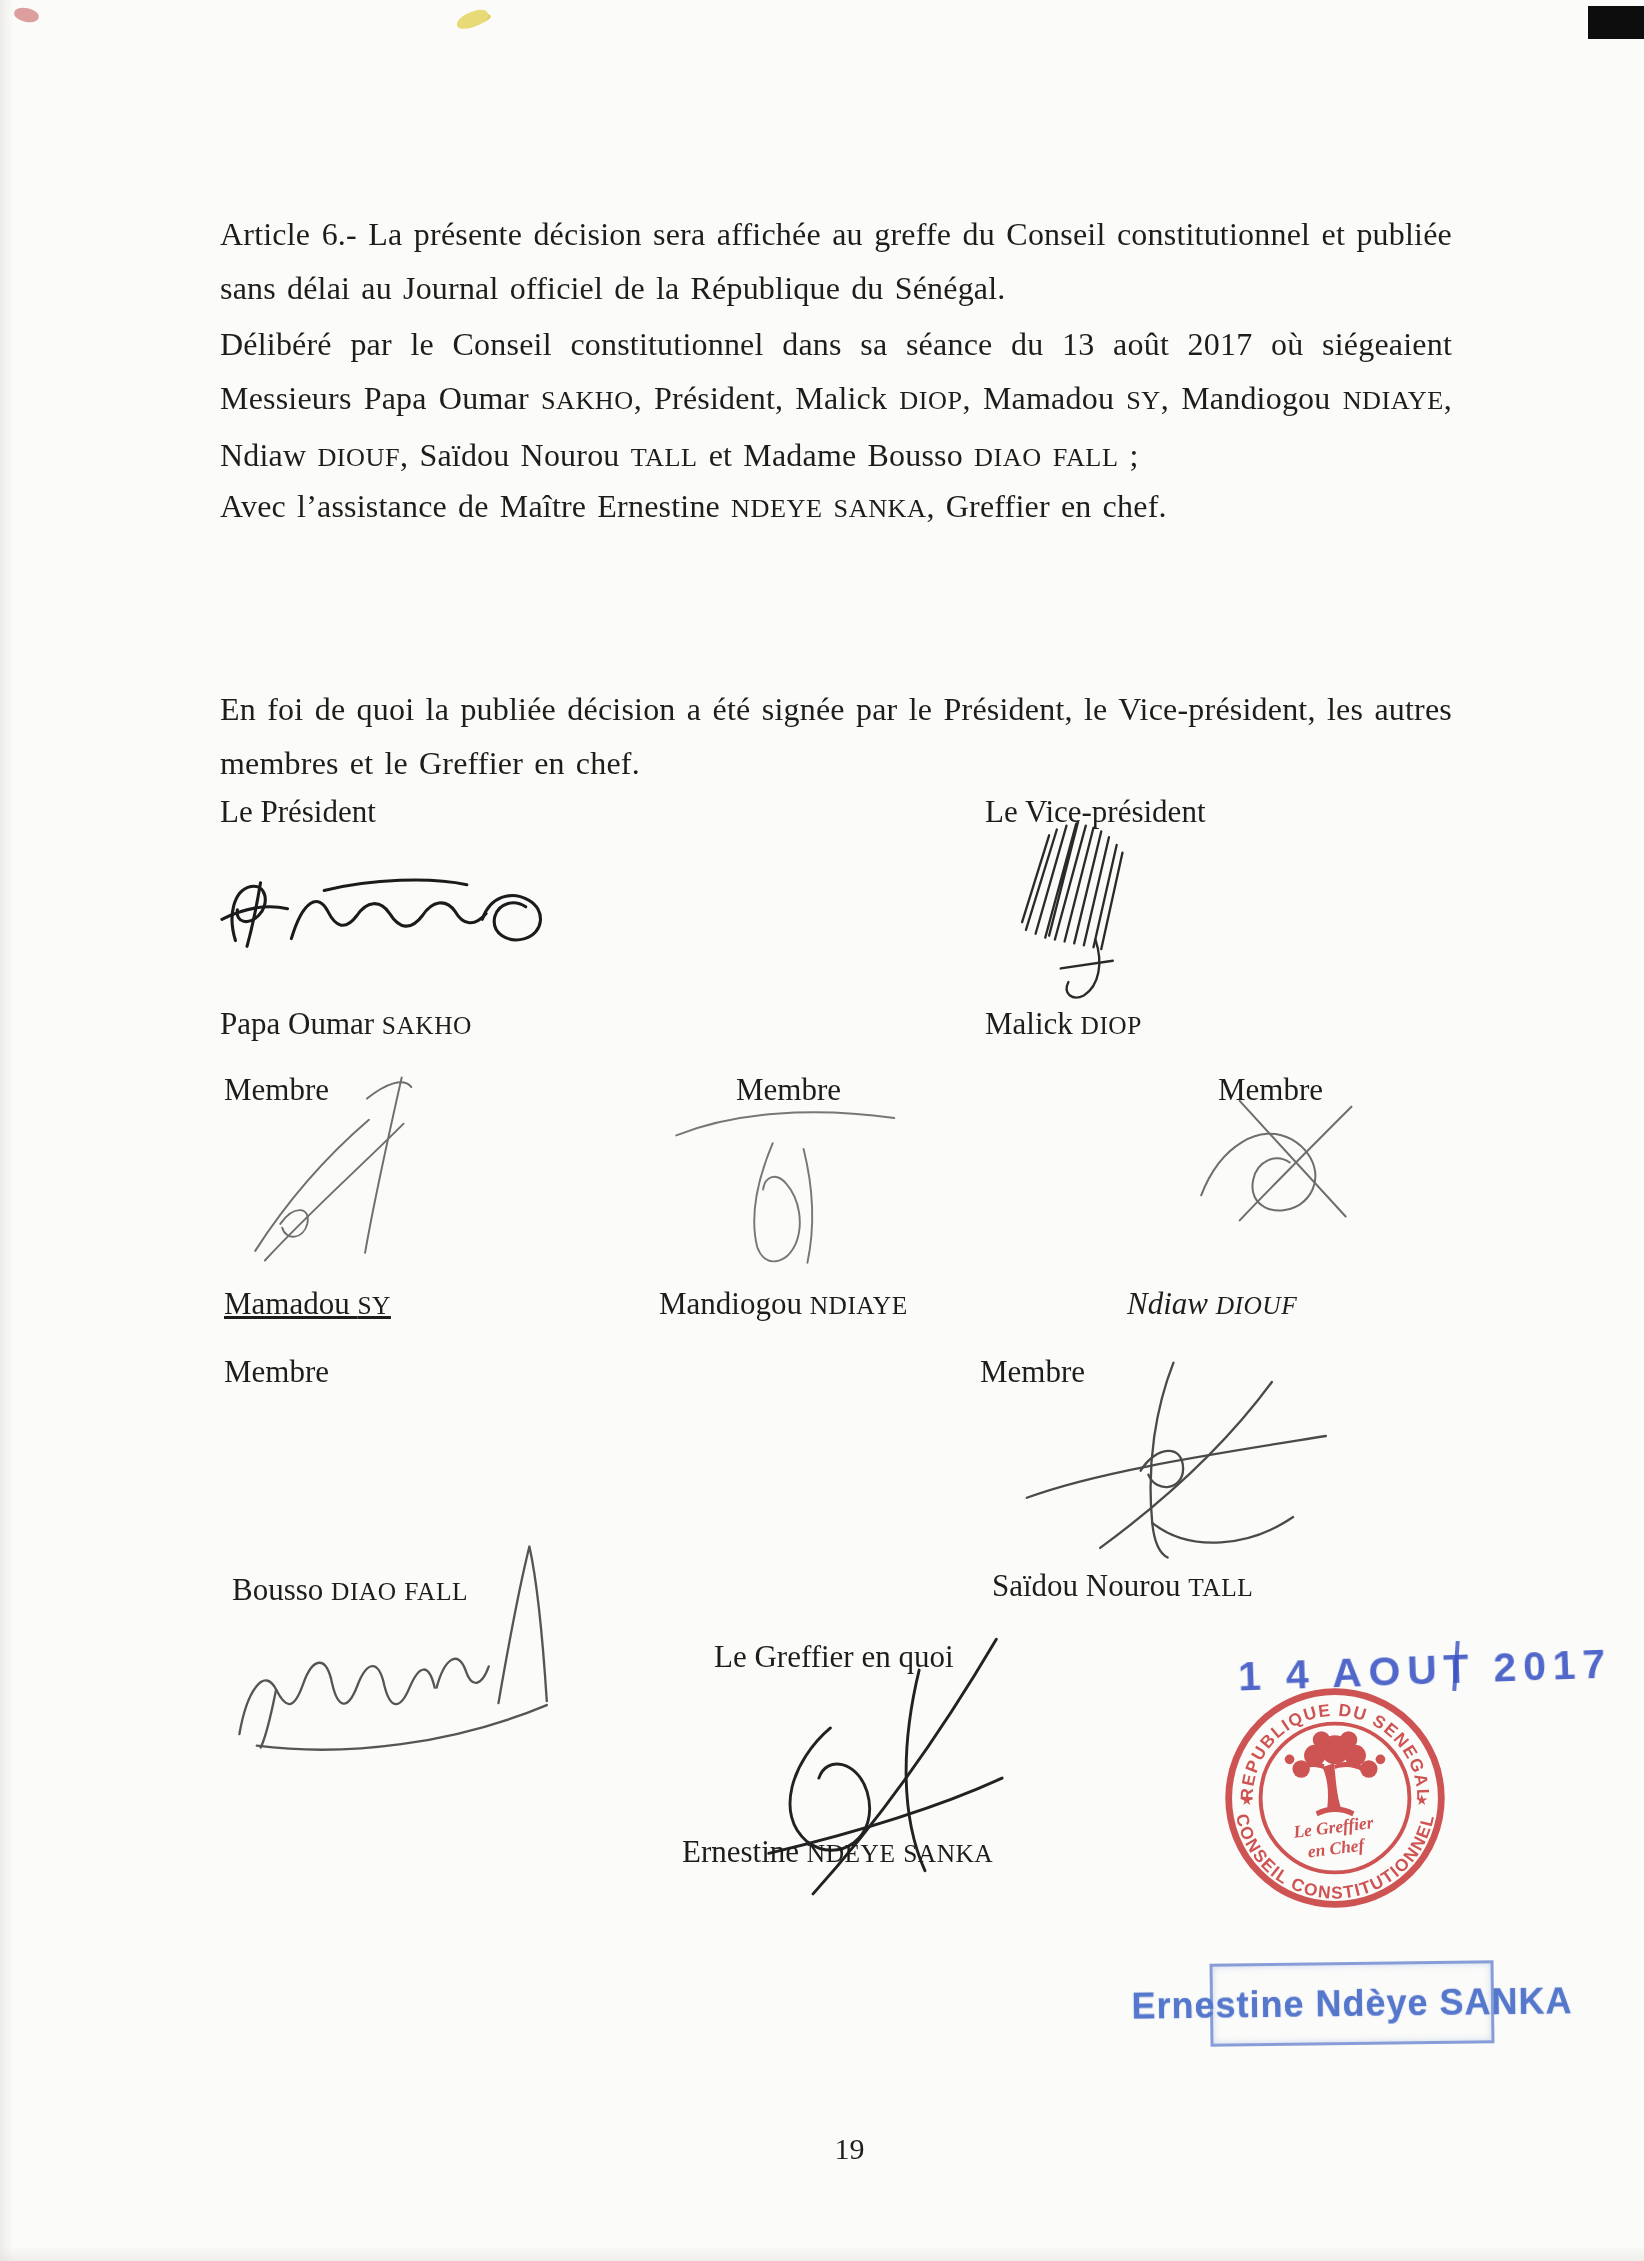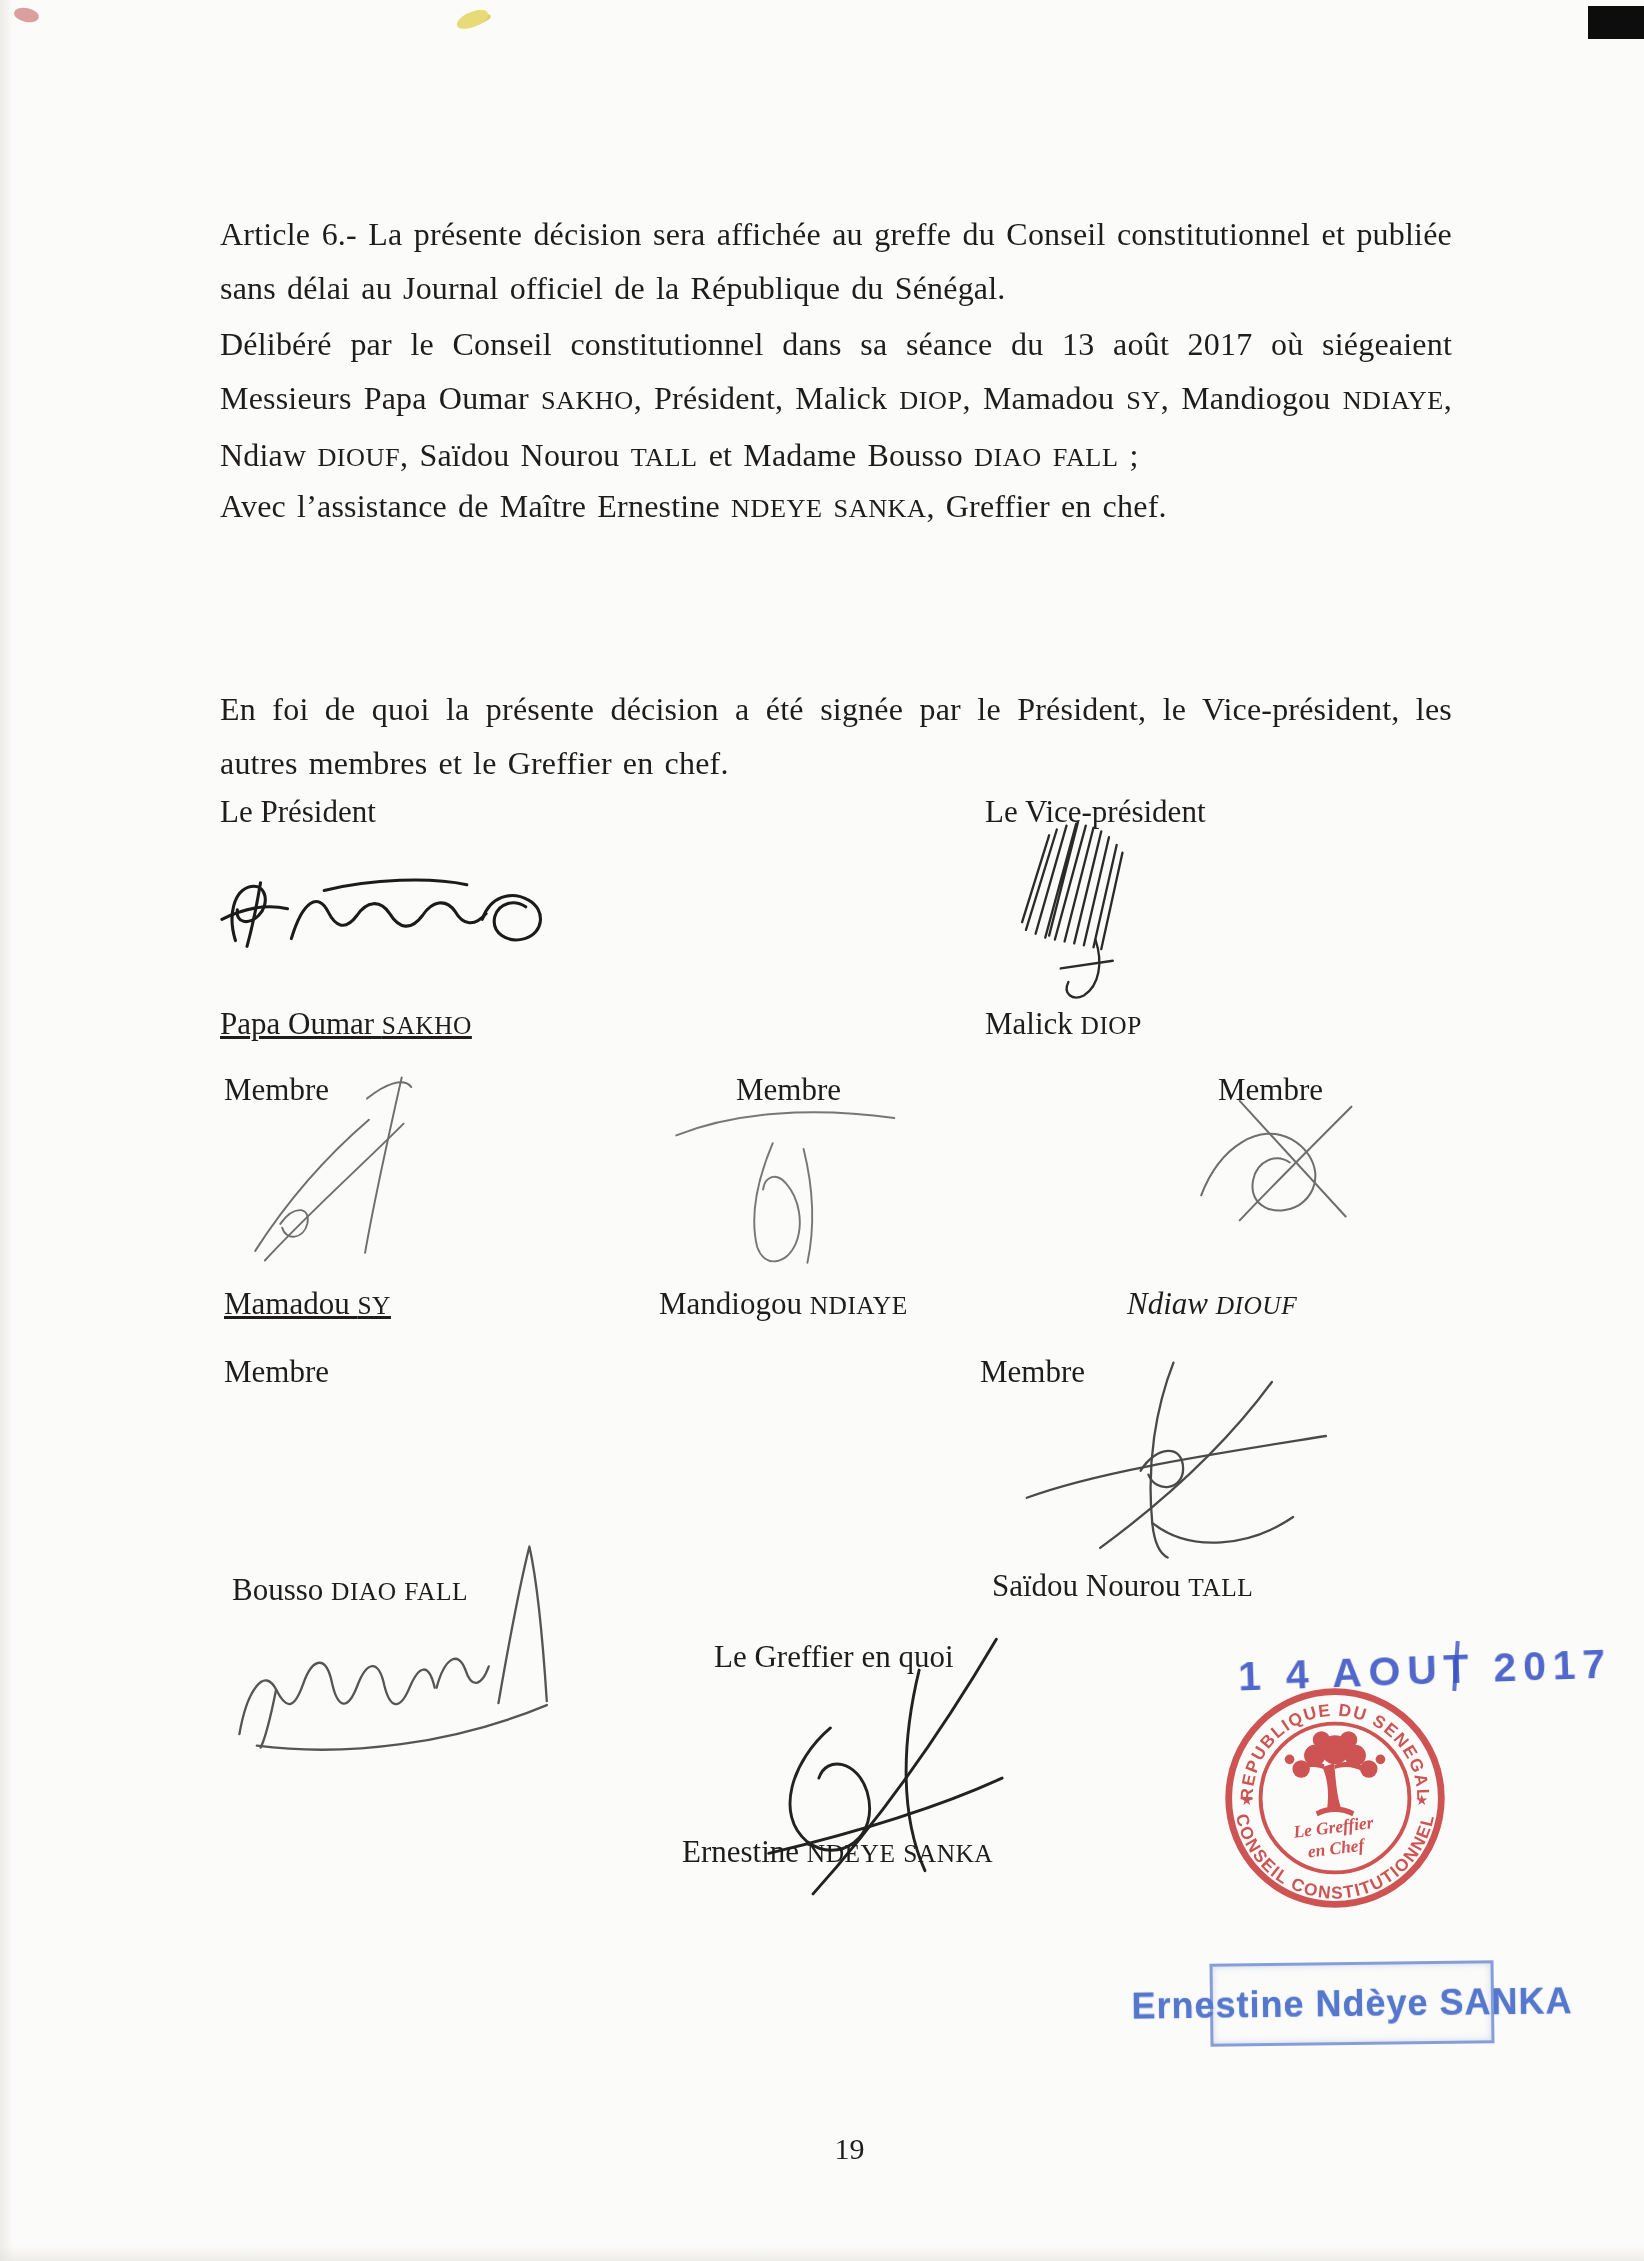--- a/index.html
+++ b/index.html
@@ -90,21 +90,21 @@
 
 <div class="page">
 
   <div class="abs corner-mark" style="left:1588px;top:5.8px;width:56px;height:33px;"></div>
   <div class="abs speck-yellow" style="left:456px;top:11.6px;"></div>
   <div class="abs speck-red" style="left:13.5px;top:7.7px;"></div>
 
   <div class="abs para autocaps" style="left:220px;top:207px;">Article 6.- La présente décision sera affichée au greffe du Conseil constitutionnel et publiée sans délai au Journal officiel de la République du Sénégal.</div>
   <div class="abs para autocaps" style="left:220px;top:317px;">Délibéré par le Conseil constitutionnel dans sa séance du 13 août 2017 où siégeaient Messieurs Papa Oumar <span class="sc">SAKHO</span>, Président, Malick <span class="sc">DIOP</span>, Mamadou <span class="sc">SY</span>, Mandiogou <span class="sc">NDIAYE</span>, Ndiaw <span class="sc">DIOUF</span>, Saïdou Nourou <span class="sc">TALL</span> et Madame Bousso <span class="sc">DIAO</span> <span class="sc">FALL</span> ;</div>
   <div class="abs para single autocaps" style="left:220px;top:479px;">Avec l’assistance de Maître Ernestine <span class="sc">NDEYE</span> <span class="sc">SANKA</span>, Greffier en chef.</div>
-  <div class="abs para" style="left:220px;top:682px;">En foi de quoi la présente décision a été signée par le Président, le Vice-président, les autres membres et le Greffier en chef.</div>
+  <div class="abs para" style="left:220px;top:682px;">En foi de quoi la publiée décision a été signée par le Président, le Vice-président, les autres membres et le Greffier en chef.</div>
 
   <div class="abs label" style="left:220px;top:794px;">Le Président</div>
   <div class="abs label" style="left:985px;top:794px;">Le Vice-président</div>
 
   <svg class="abs sig" style="left:208px;top:848px;" width="348" height="135" viewBox="0 0 360 140">
     <g stroke="#1b1b1b" stroke-width="3.2">
       <path d="M28,96 C20,70 26,44 44,40 C60,37 64,58 52,70 C42,80 28,78 30,64"></path>
       <path d="M54,36 C50,60 45,84 40,102"></path>
       <path d="M14,74 C38,62 60,58 82,63"></path>
       <path d="M86,94 C98,54 114,46 124,66 C132,82 142,86 154,70 C164,55 178,53 188,68 C198,84 210,86 222,70 C232,55 246,52 256,66 C264,80 276,82 288,68"></path>
@@ -114,21 +114,21 @@
   </svg>
 
   <svg class="abs sig" style="left:993px;top:816px;" width="174" height="193" viewBox="0 0 180 200">
     <g stroke="#2a2a2a" stroke-width="2.4">
       <path d="M66,14 L34,118 M76,10 L44,122 M86,8 L54,126 M96,10 L64,128 M104,12 L74,130 M112,16 L84,132 M120,22 L94,134 M128,30 L104,136 M58,20 L30,110 M88,6 L58,124 M134,38 L112,138"></path>
       <path d="M106,128 C114,152 110,176 94,186 C82,192 72,184 78,172"></path>
       <path d="M70,158 L124,150"></path>
     </g>
   </svg>
 
-  <div class="abs name autocaps" style="left:220px;top:1006px;text-decoration:underline;">Papa Oumar <span class="sc">SAKHO</span></div>
+  <div class="abs name autocaps" style="left:220px;top:1006px;">Papa Oumar <span class="sc">SAKHO</span></div>
   <div class="abs name autocaps" style="left:985px;top:1006px;">Malick <span class="sc">DIOP</span></div>
 
   <div class="abs label" style="left:224px;top:1072px;">Membre</div>
   <div class="abs label" style="left:736px;top:1072px;">Membre</div>
   <div class="abs label" style="left:1218px;top:1072px;">Membre</div>
 
   <svg class="abs sig" style="left:222px;top:1062px;" width="290" height="212" viewBox="0 0 300 220">
     <g stroke="#6e6e6e" stroke-width="2">
       <path d="M34,196 C70,140 110,96 152,60"></path>
       <path d="M44,206 C90,156 142,110 188,64"></path>

